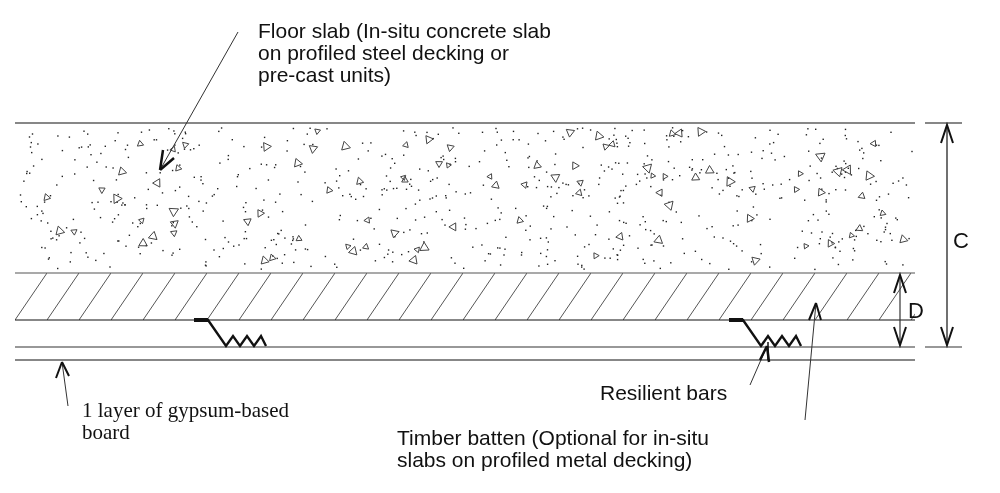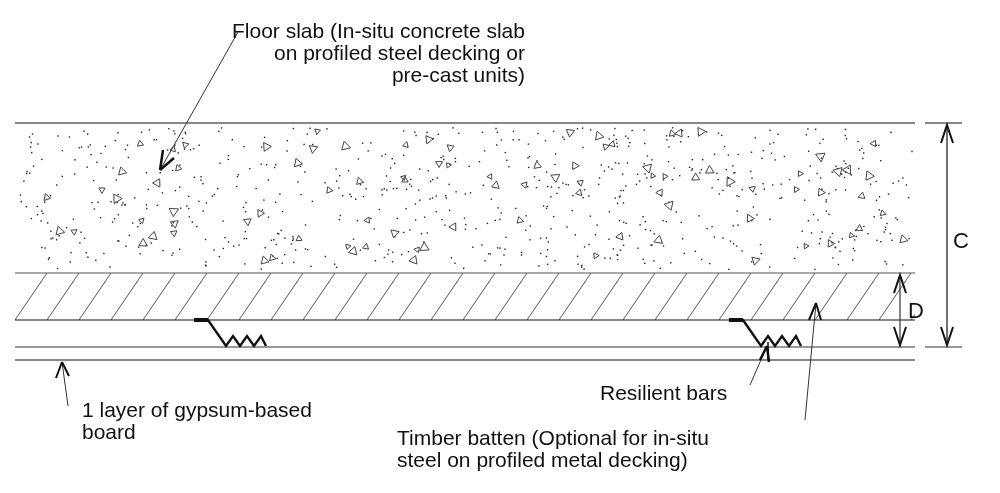--- a/index.html
+++ b/index.html
@@ -867,22 +867,22 @@
     <line x1="750" y1="385" x2="767" y2="346" stroke="#333" stroke-width="1"></line>
     <path d="M767,346 L760,360 M767,346 L769,362" stroke="#111" stroke-width="2.5" fill="none"></path>
     <line x1="768" y1="342" x2="768" y2="360" stroke="#111" stroke-width="1.5"></line>
   </g>
   <g>
     <line x1="805" y1="420" x2="816" y2="303" stroke="#333" stroke-width="1"></line>
     <path d="M816,303 L809,320 M816,303 L821,320" stroke="#111" stroke-width="2" fill="none"></path>
   </g>
 </svg>
 
-<div class="label" style="left:232px; top:20px;text-align:right;">Floor slab (In-situ concrete slab
+<div class="label" style="left:258px; top:20px;">Floor slab (In-situ concrete slab
 on profiled steel decking or
 pre-cast units)</div>
-<div class="label" style="left:82px; top:399px;">1 layer of gypsum-based
+<div class="label" style="left:82px; top:399px;font-family:Liberation Serif, serif;">1 layer of gypsum-based
 board</div>
 <div class="label" style="left:600px; top:382px;">Resilient bars</div>
 <div class="label" style="left:397px; top:427px;">Timber batten (Optional for in-situ
-steel on profiled metal decking)</div>
+slabs on profiled metal decking)</div>
 <div class="dimlabel" style="left:953px; top:228px;">C</div>
 <div class="dimlabel" style="left:908px; top:298px;">D</div>
 
 </body></html>

